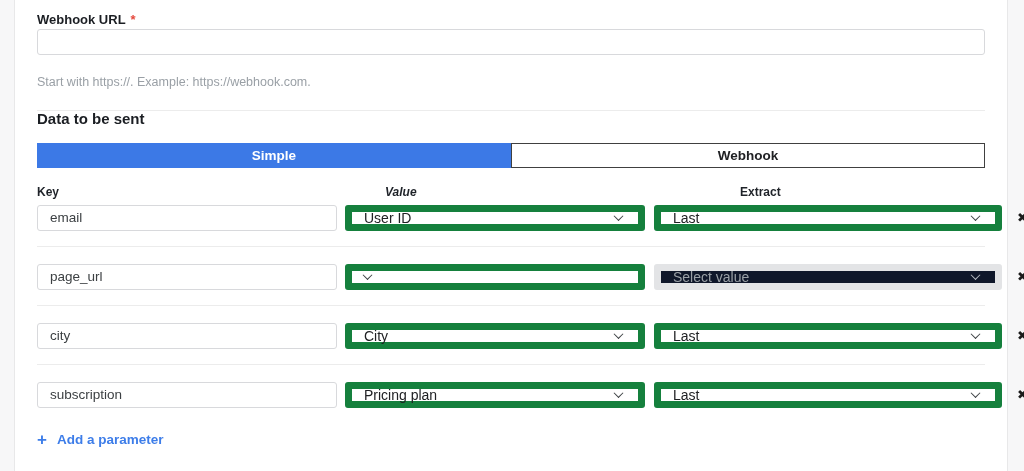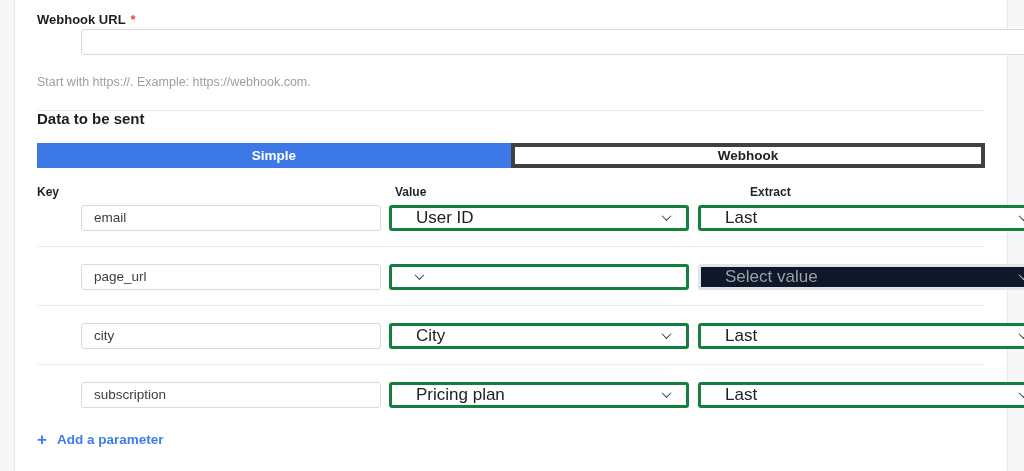--- a/index.html
+++ b/index.html
@@ -24,59 +24,59 @@
   .field-label {
     font-size: 13px; font-weight: 700; color: #1b1e23;
     margin-bottom: 3px; line-height: 13px;
   }
   .req { color: #e5493d; margin-left: 5px; font-weight: 700; }
   .text-input {
     width: 100%; height: 26px;
     border: 1px solid #d8d9dc; border-radius: 3px;
     background: #fff;
     font-family: inherit; font-size: 13.5px; color: #3c4043;
-    padding: 0 12px; outline: none; margin-left: 44px;
+    padding: 0 12px; outline: none;
   }
   .helper {
     margin-top: 21px; font-size: 12.5px; color: #9aa0a6; line-height: 12.5px;
   }
   .divider { border-top: 1px solid #ececec; margin-top: 21px; }
   
   .section-title {
     font-size: 15px; font-weight: 700; color: #1b1e23;
     line-height: 15px;
   }
   .tabs { display: flex; margin-top: 17px; height: 29px; }
   .tab {
     flex: 1; height: 25px;
     display: flex; align-items: center; justify-content: center;
     font-family: inherit; font-size: 13.5px; font-weight: 600;
     background: #ffffff; color: #202124;
-    border: 4px solid #404040; cursor: pointer;
+    border: 1px solid #404040; cursor: pointer;
   }
   .tab.active {
     background: #3c79e6; color: #ffffff; border-color: #3c79e6;
   }
   
   .param-headers {
     display: flex; margin-top: 14px; margin-bottom: 7px;
     font-size: 12px; font-weight: 600; color: #1f2329; line-height: 12px; gap: 46px;
   }
   .h-key { width: 300px; }
-  .h-value { width: 300px; margin-left: 12px; }
+  .h-value { width: 300px; margin-left: 2px; font-style: italic; }
   .h-extract { margin-left: 9px; }
   .param-row { display: flex; align-items: center; }
   .key-input { width: 300px; flex: none; }
   .select {
     width: 300px; height: 26px; flex: none;
     margin-left: 8px;
-    border: 3px solid #15803d; border-radius: 3px; background: #fff;
+    border: 7px solid #15803d; border-radius: 3px; background: #fff;
     display: flex; align-items: center; justify-content: space-between;
-    padding: 0 16px 0 24px;
-    font-size: 17px; font-weight: 500; color: #202124;
+    padding: 0 16px 0 12px;
+    font-size: 14px; font-weight: 500; color: #202124;
     cursor: pointer;
   }
   .extract-select { width: 348px; margin-left: 9px; }
   .chevron {
     width: 7px; height: 7px; flex: none;
     border-right: 1.8px solid #3c4043; border-bottom: 1.8px solid #3c4043;
     transform: rotate(45deg) translate(-1px, -1px);
   }
   .select.disabled {
     background: #0f172a; border-color: #e3e4e6; color: #9aa0a6;

